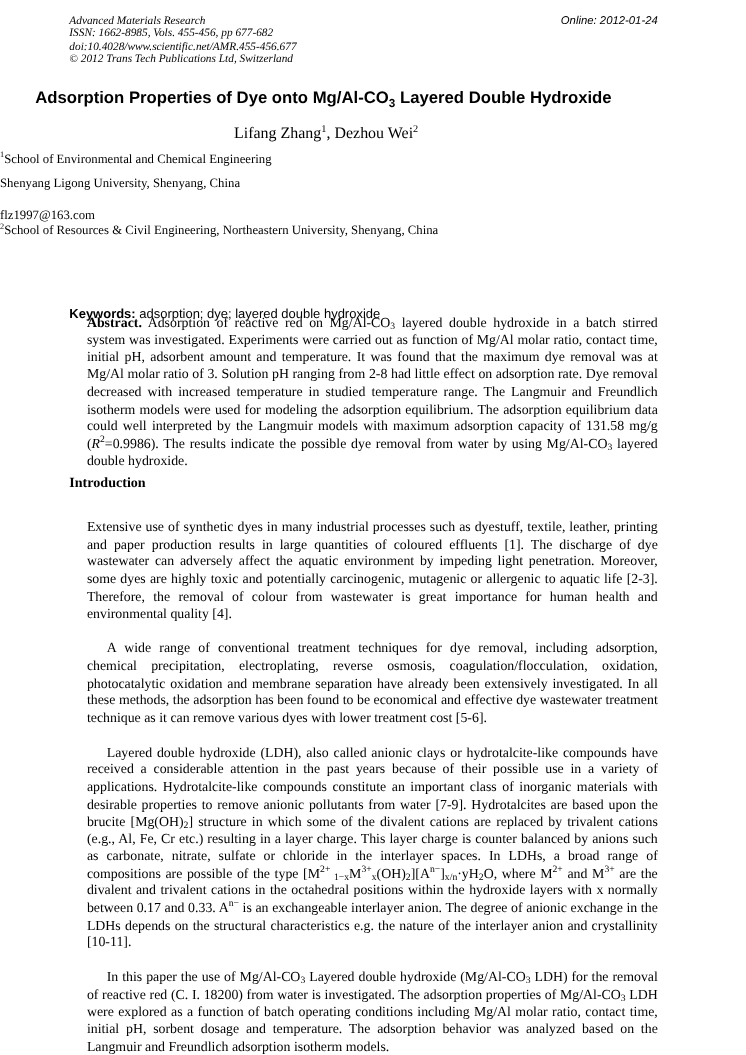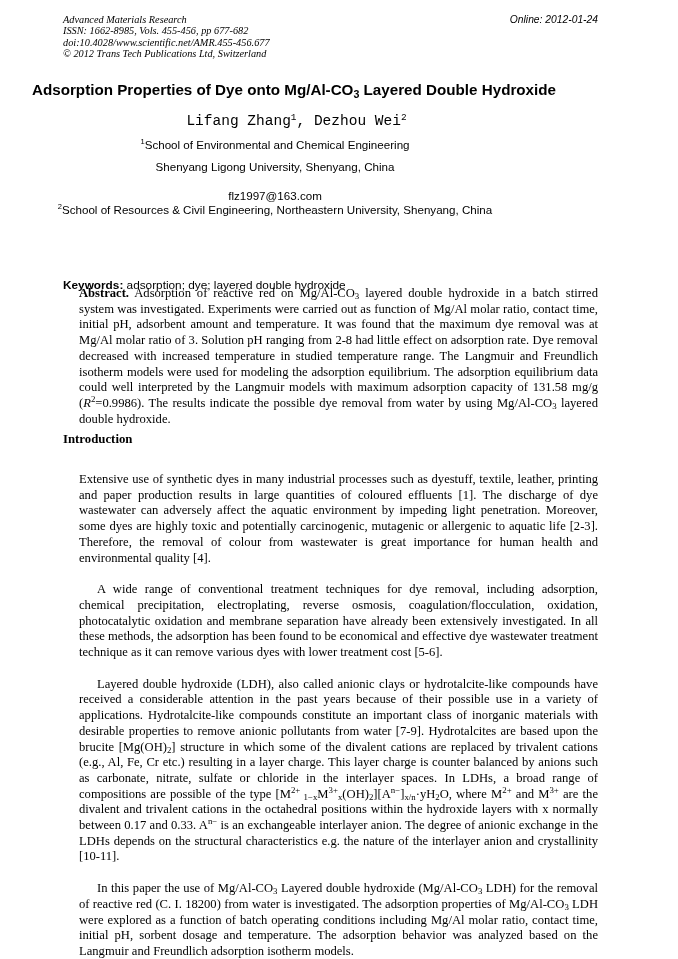--- a/index.html
+++ b/index.html
@@ -1,23 +1,23 @@
 <!DOCTYPE html>
 <html><head>
 <meta charset="utf-8">
 <style>
   html, body { margin: 0; padding: 0; background: #ffffff; }
   body { width: 678px; height: 959px; position: relative; overflow: hidden; color: #000; }
   .meta { position: absolute; left: 63px; top: 14px; font-family: "Liberation Serif", serif; font-style: italic; font-size: 10.3px; line-height: 11.3px; }
   .online { position: absolute; right: 80px; top: 14px; font-family: Liberation Sans, sans-serif; font-style: italic; font-size: 10.3px; line-height: 11.3px; }
   .title { position: absolute; left: 0; width: 588px; top: 81px; text-align: center; font-family: "Liberation Sans", sans-serif; font-weight: bold; font-size: 15.2px; }
   .title sub, .sans sub { font-size: 70%; vertical-align: -3px; line-height: 0; }
-  .authors { position: absolute; left: 0; width: 593px; top: 113px; text-align: center; font-family: Liberation Mono, monospace; font-size: 14.5px; }
+  .authors { position: absolute; left: 0; width: 593px; top: 113px; text-align: center; font-family: Liberation Serif, serif; font-size: 14.5px; }
   sup { font-size: 65%; vertical-align: 5px; line-height: 0; }
-  .aff { position: absolute; left: 0; width: 550px; text-align: center; font-family: Liberation Sans, sans-serif; font-size: 11.6px; }
+  .aff { position: absolute; left: 0; width: 550px; text-align: left; font-family: Liberation Serif, serif; font-size: 11.6px; }
   .kw { position: absolute; left: 63px; top: 238px; font-family: "Liberation Sans", sans-serif; font-size: 11.8px; margin-top: 40px; }
   .kw b { font-weight: bold; }
   .body { position: absolute; left: 63px; width: 551px; font-family: "Liberation Serif", serif; font-size: 12.6px; line-height: 15.7px; text-align: justify; }
   .body p { margin: 16px; }
   .body p.indent { text-indent: 18px; }
   .body sub { font-size: 70%; vertical-align: -2px; line-height: 0; }
   .body sup { font-size: 70%; vertical-align: 5px; line-height: 0; }
   .section-title { position: absolute; left: 63px; top: 432px; font-family: "Liberation Serif", serif; font-weight: bold; font-size: 12.8px; }
   .abstract-label { font-weight: bold; }
 </style>

